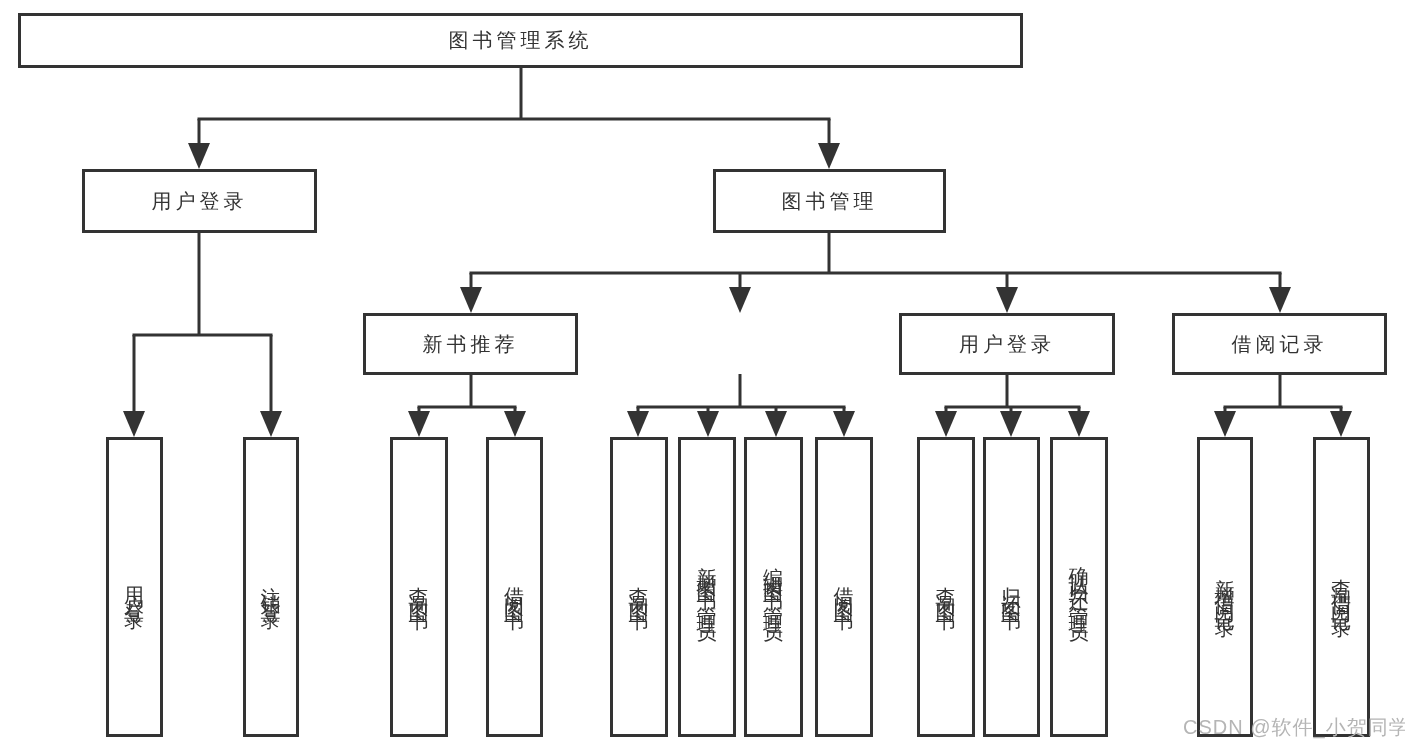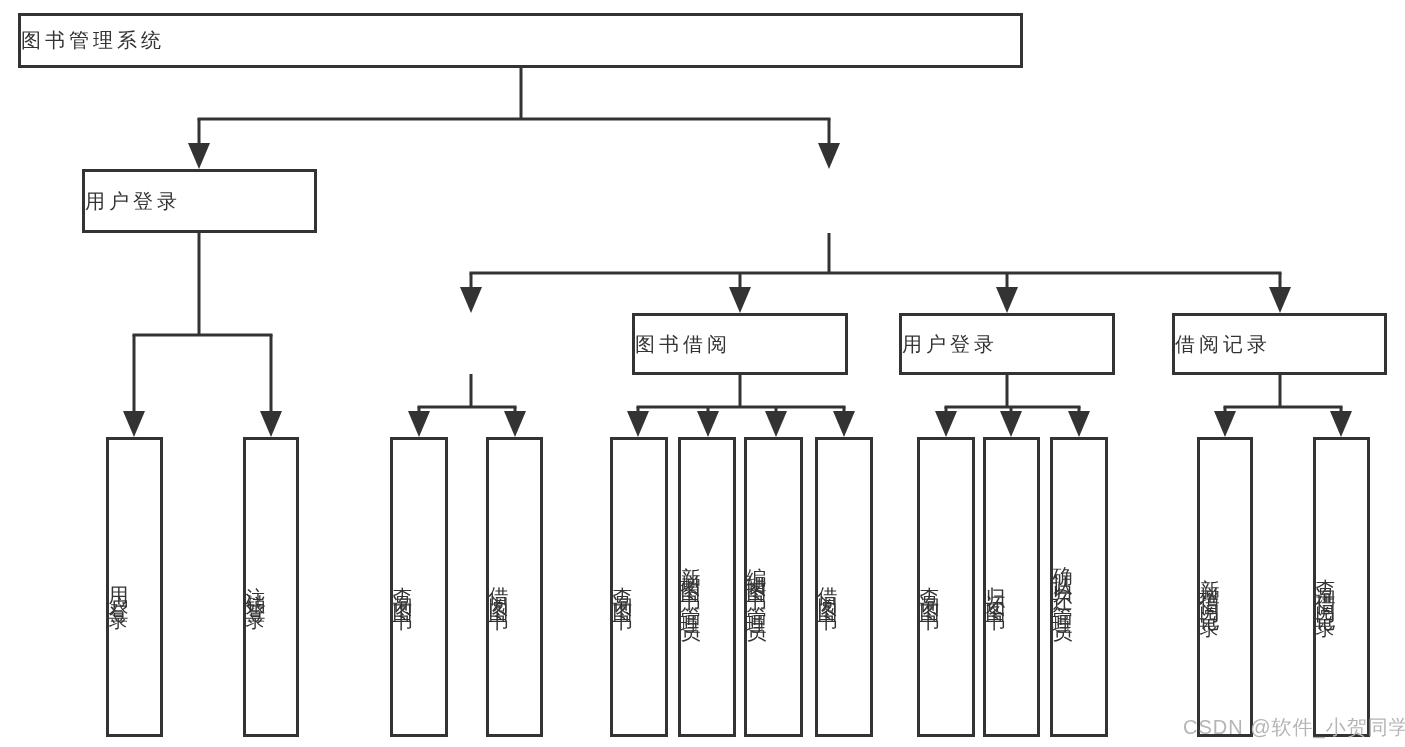--- a/index.html
+++ b/index.html
@@ -12,20 +12,21 @@
     overflow: hidden;
   }
   svg.wires { position: absolute; left: 0; top: 0; }
   .node {
     position: absolute;
     box-sizing: border-box;
     background: #ffffff;
     border: 3px solid #333333;
     display: flex;
     align-items: center;
+    justify-content: center;
     color: #333333;
   }
   .node .lbl {
     font-size: 20px;
     letter-spacing: 4px;
     color: #333333;
     white-space: nowrap;
   }
   .node.v .lbl {
     writing-mode: vertical-rl;
@@ -115,23 +116,26 @@
     </g>
   </svg>
 
   <div class="node" style="left:18px;top:13px;width:1005px;height:55px">
     <span class="lbl">图书管理系统</span>
   </div>
 
   <div class="node" style="left:82px;top:169px;width:235px;height:64px">
     <span class="lbl">用户登录</span>
   </div>
+  <div class="node" style="left:713px;top:169px;width:233px;height:64px">
+    <span class="lbl">图书管理</span>
+  </div>
 
-  <div class="node" style="left:632px;top:313px;width:216px;height:62px">
-    <span class="lbl">图书借阅</span>
+  <div class="node" style="left:363px;top:313px;width:215px;height:62px">
+    <span class="lbl">新书推荐</span>
   </div>
   <div class="node" style="left:899px;top:313px;width:216px;height:62px">
     <span class="lbl">用户登录</span>
   </div>
   <div class="node" style="left:1172px;top:313px;width:215px;height:62px">
     <span class="lbl">借阅记录</span>
   </div>
 
   <div class="node v" style="left:106px;top:437px;width:57px;height:300px">
     <span class="lbl">用户登录</span>

